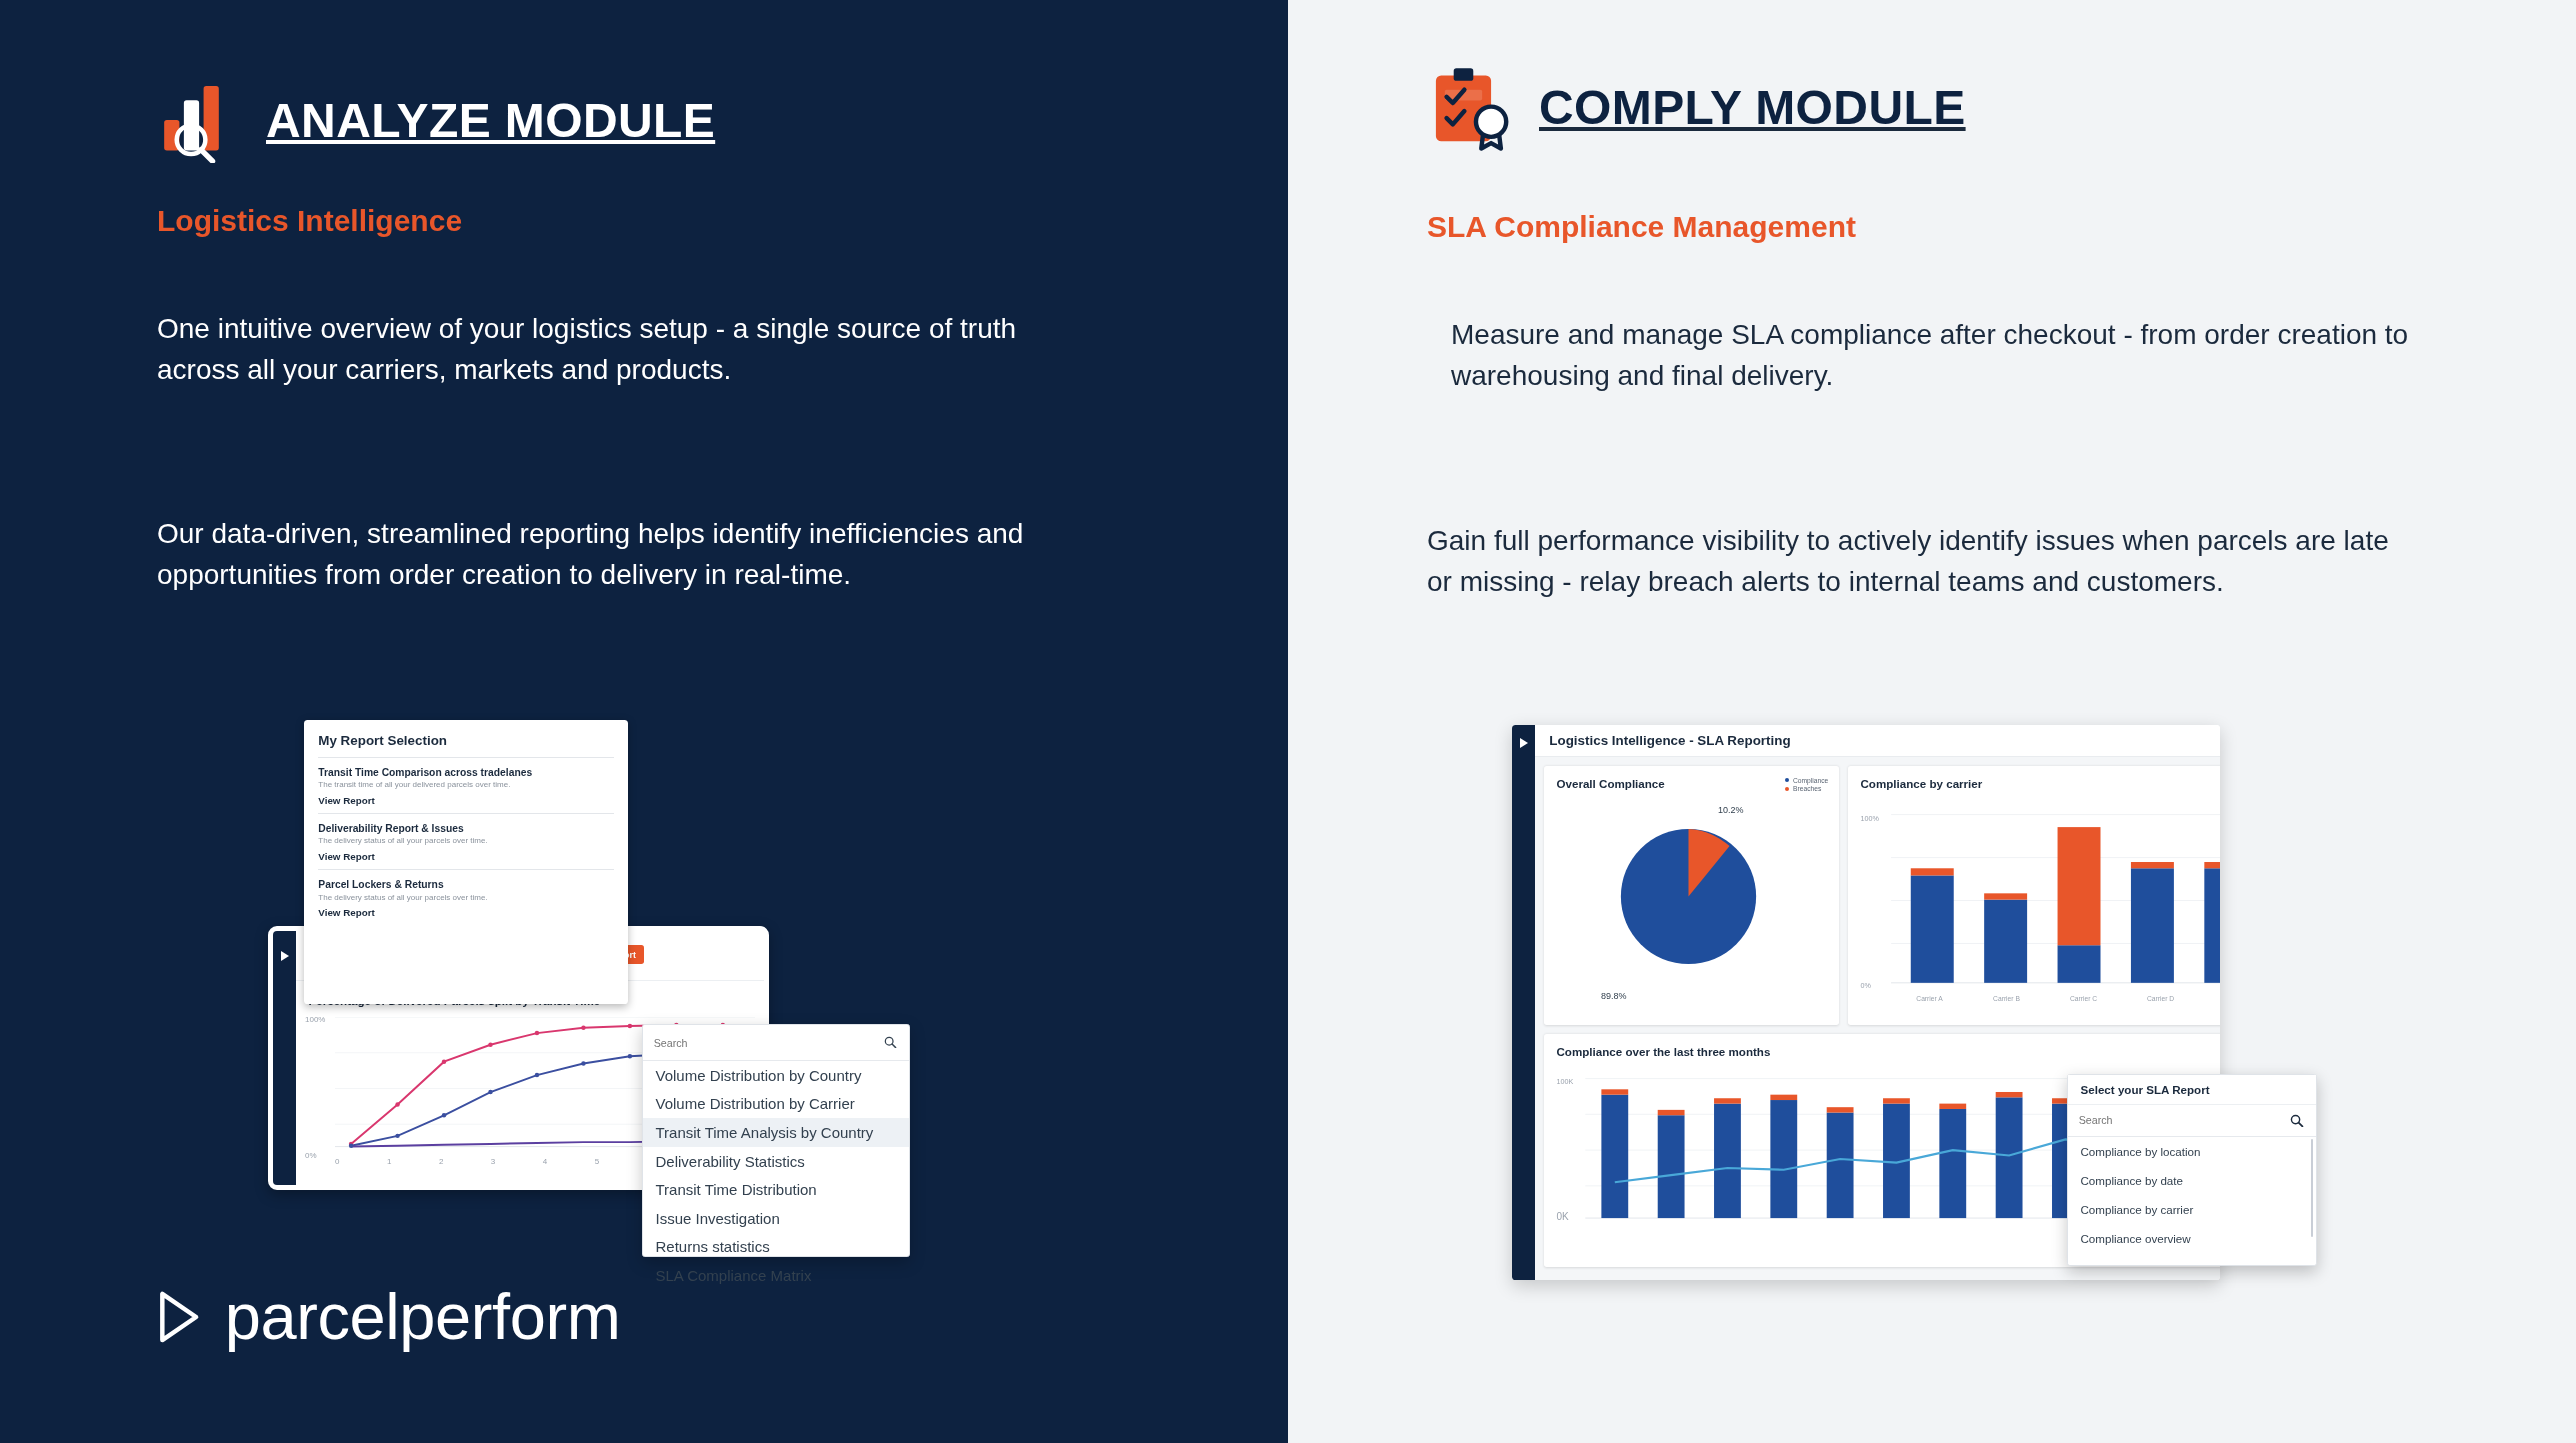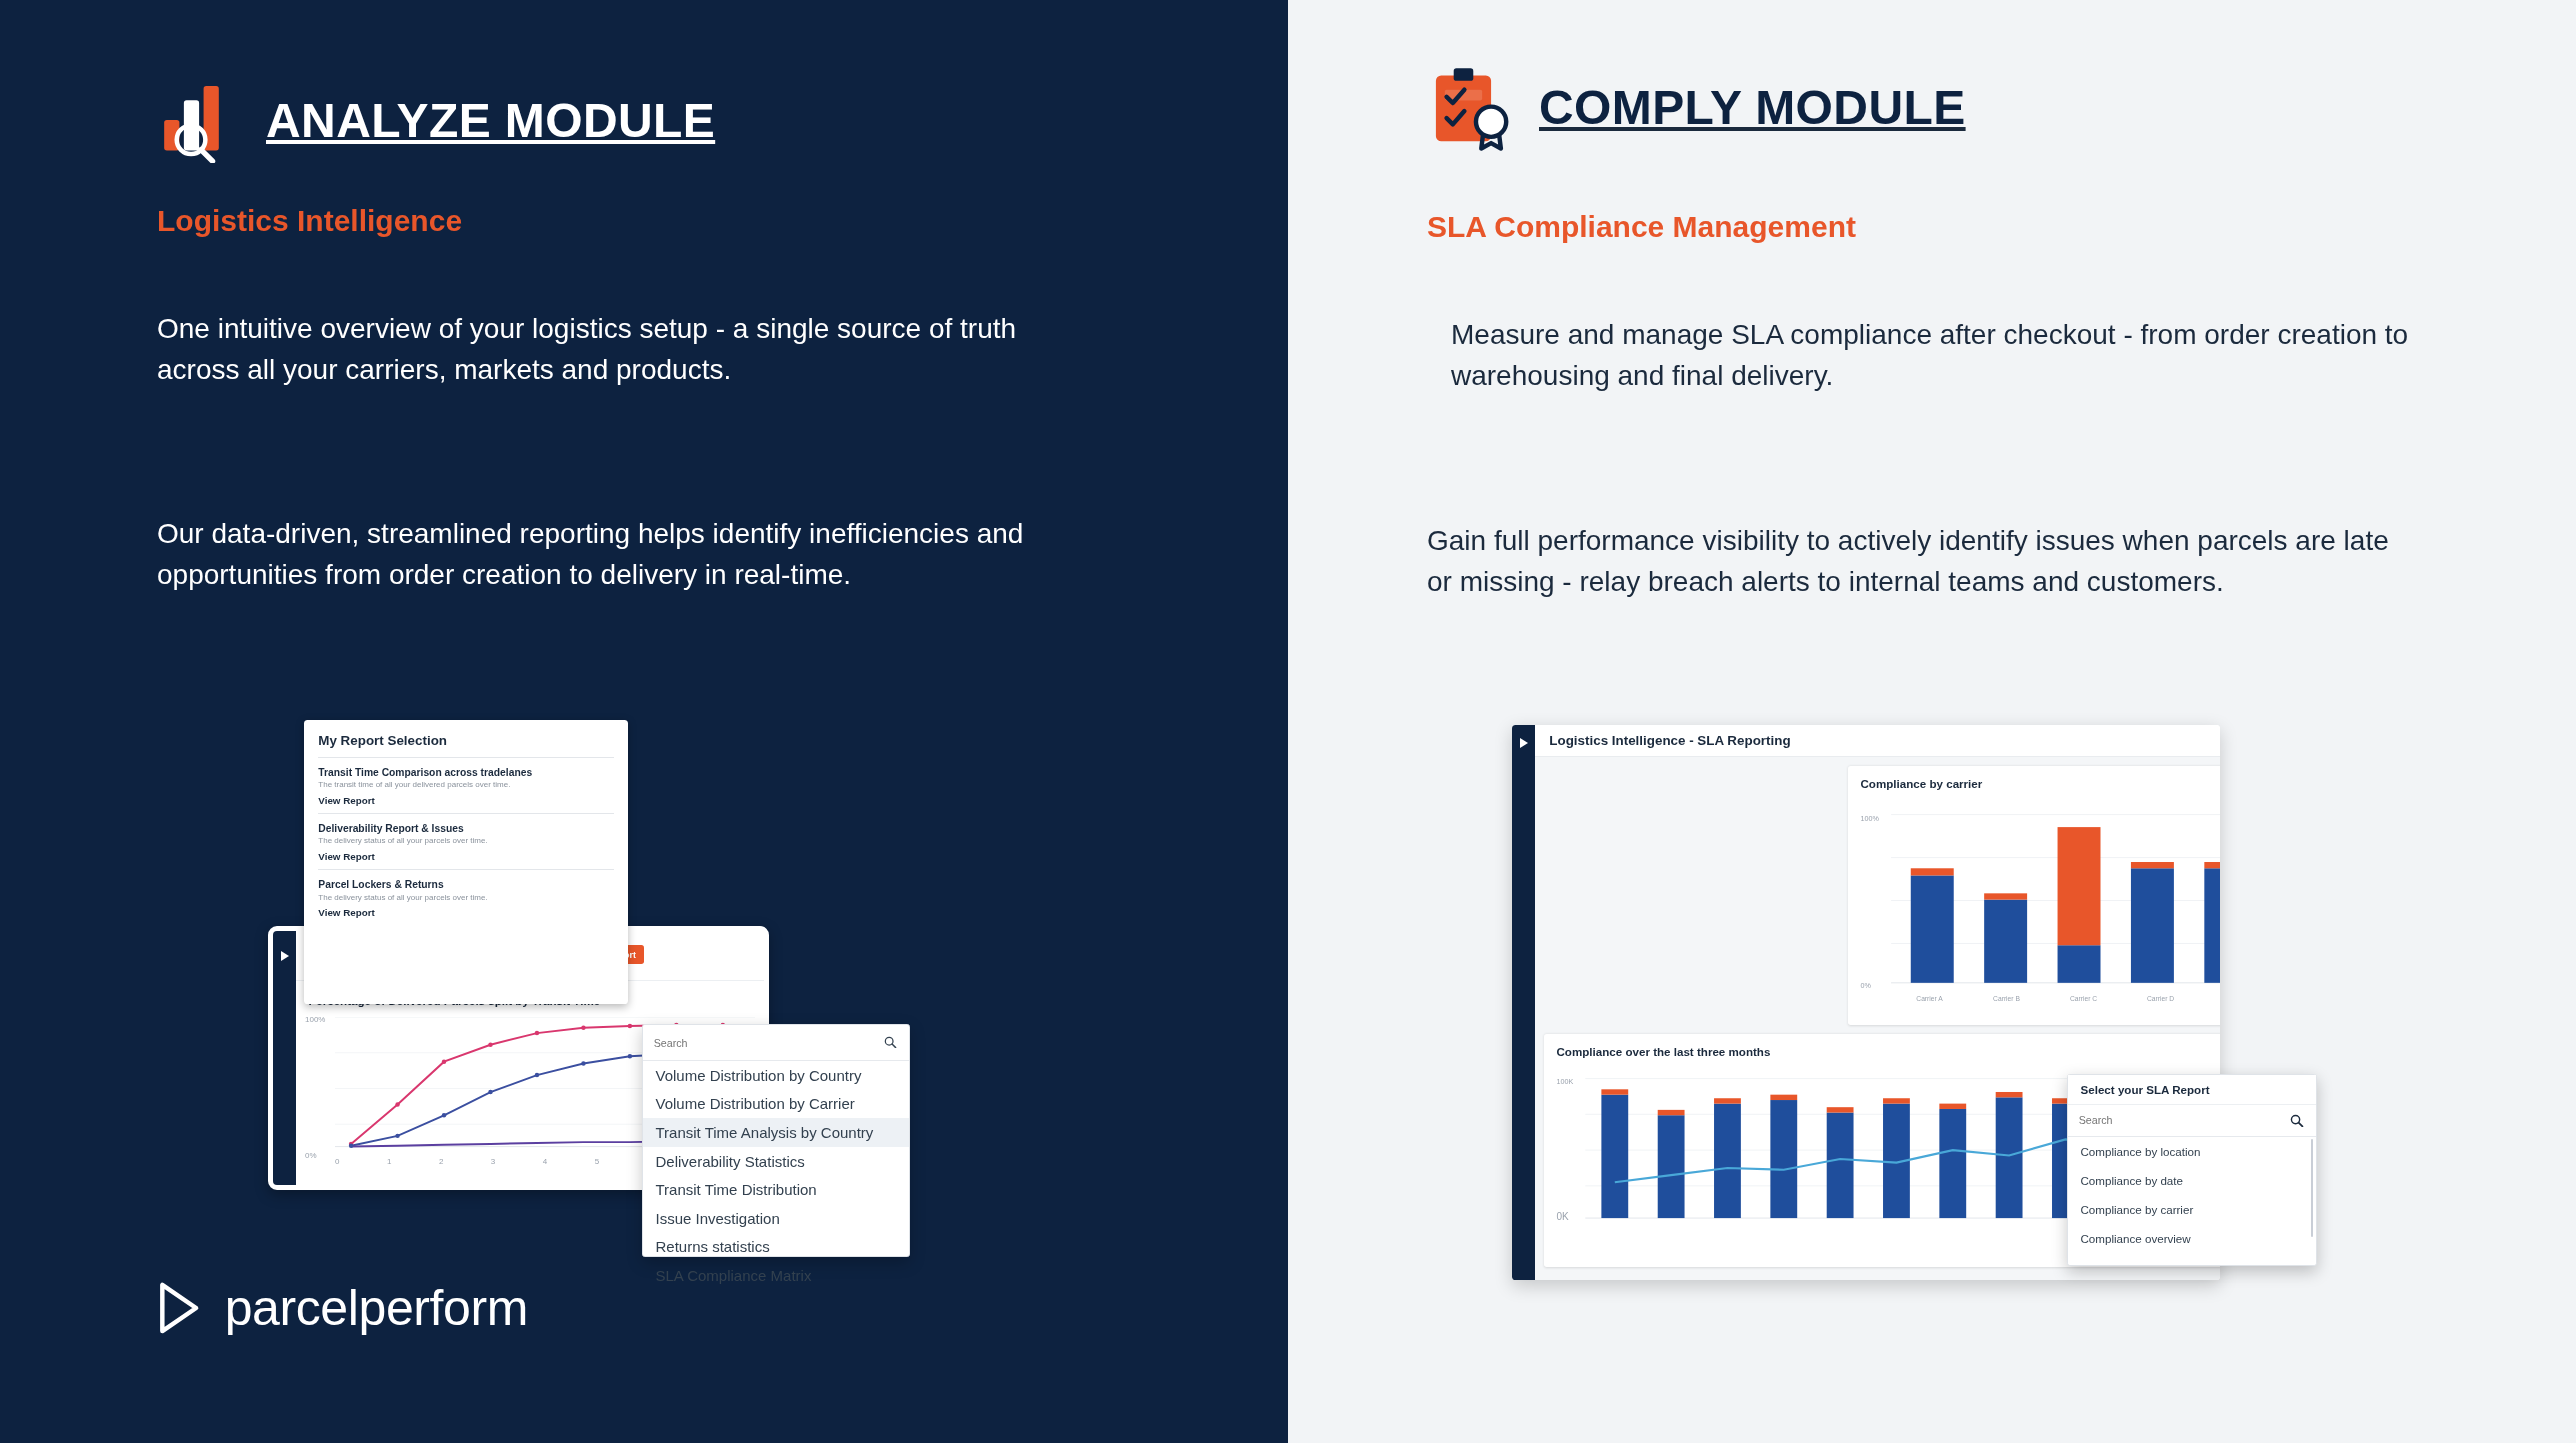--- a/index.html
+++ b/index.html
@@ -50,21 +50,21 @@
 
   
   .icon-analyze { width: 86px; height: 86px; position: relative; }
   .icon-comply { width: 89px; height: 89px; position: relative; }
 
   
   .logo {
     position: absolute; left: 157px; top: 1279px;
     display: flex; align-items: center; gap: 19.7px;
   }
-  .logo-text { font-size: 50px; font-weight: 300; color: #ffffff; letter-spacing: -0.4px; }
+  .logo-text { font-size: 65px; font-weight: 300; color: #ffffff; letter-spacing: -0.4px; }
 
   
   .mock-left { position: absolute; left: 268px; top: 711px; width: 716px; height: 572px; }
 
   .report-card {
     position: absolute; left: 36px; top: 9px; width: 324px; height: 284px;
     background: #ffffff; border-radius: 3.6px;
     box-shadow: 0 2.7px 9px rgba(0,0,0,0.28);
     padding: 12.5px 14.3px;
   }
@@ -316,20 +316,39 @@
     <div class="mock-right" style="left:224px;top:725px;">
       <div class="sla-window">
         <div class="sw-rail">
           <span class="tri"></span>
         </div>
         <div class="sw-head">
           <div class="sw-head-title">Logistics Intelligence - SLA Reporting</div>
         </div>
         <div class="sw-body">
 
+          <div class="card" style="position:absolute;left:9px;top:9px;width:295px;height:259px;">
+            <div class="card-title">Overall Compliance</div>
+            <div class="legend">
+              <div class="legend-row">
+                <span class="legend-dot" style="background:#1f4e9c;"></span>
+                <span>Compliance</span>
+              </div>
+              <div class="legend-row">
+                <span class="legend-dot" style="background:#e8562a;"></span>
+                <span>Breaches</span>
+              </div>
+            </div>
+            <svg width="161" height="161" viewBox="0 0 100 100" style="position:absolute;left:64px;top:50px;">
+              <circle cx="50" cy="50" r="42" fill="#1f4e9c"></circle>
+              <path d="M50 50 L50 8 A42 42 0 0 1 75.5 18.7 Z" fill="#e8562a"></path>
+            </svg>
+            <div style="position:absolute;left:174px;top:39px;font-size:9px;color:#33414f;">10.2%</div>
+            <div style="position:absolute;left:57px;top:225px;font-size:9px;color:#33414f;">89.8%</div>
+          </div>
 
           <div class="card" style="position:absolute;left:313px;top:9px;width:447px;height:259px;">
             <div class="card-title">Compliance by carrier</div>
             <div class="legend">
               <div class="legend-row">
                 <span class="legend-dot" style="background:#1f4e9c;"></span>
                 <span>Compliance</span>
               </div>
               <div class="legend-row">
                 <span class="legend-dot" style="background:#e8562a;"></span>

